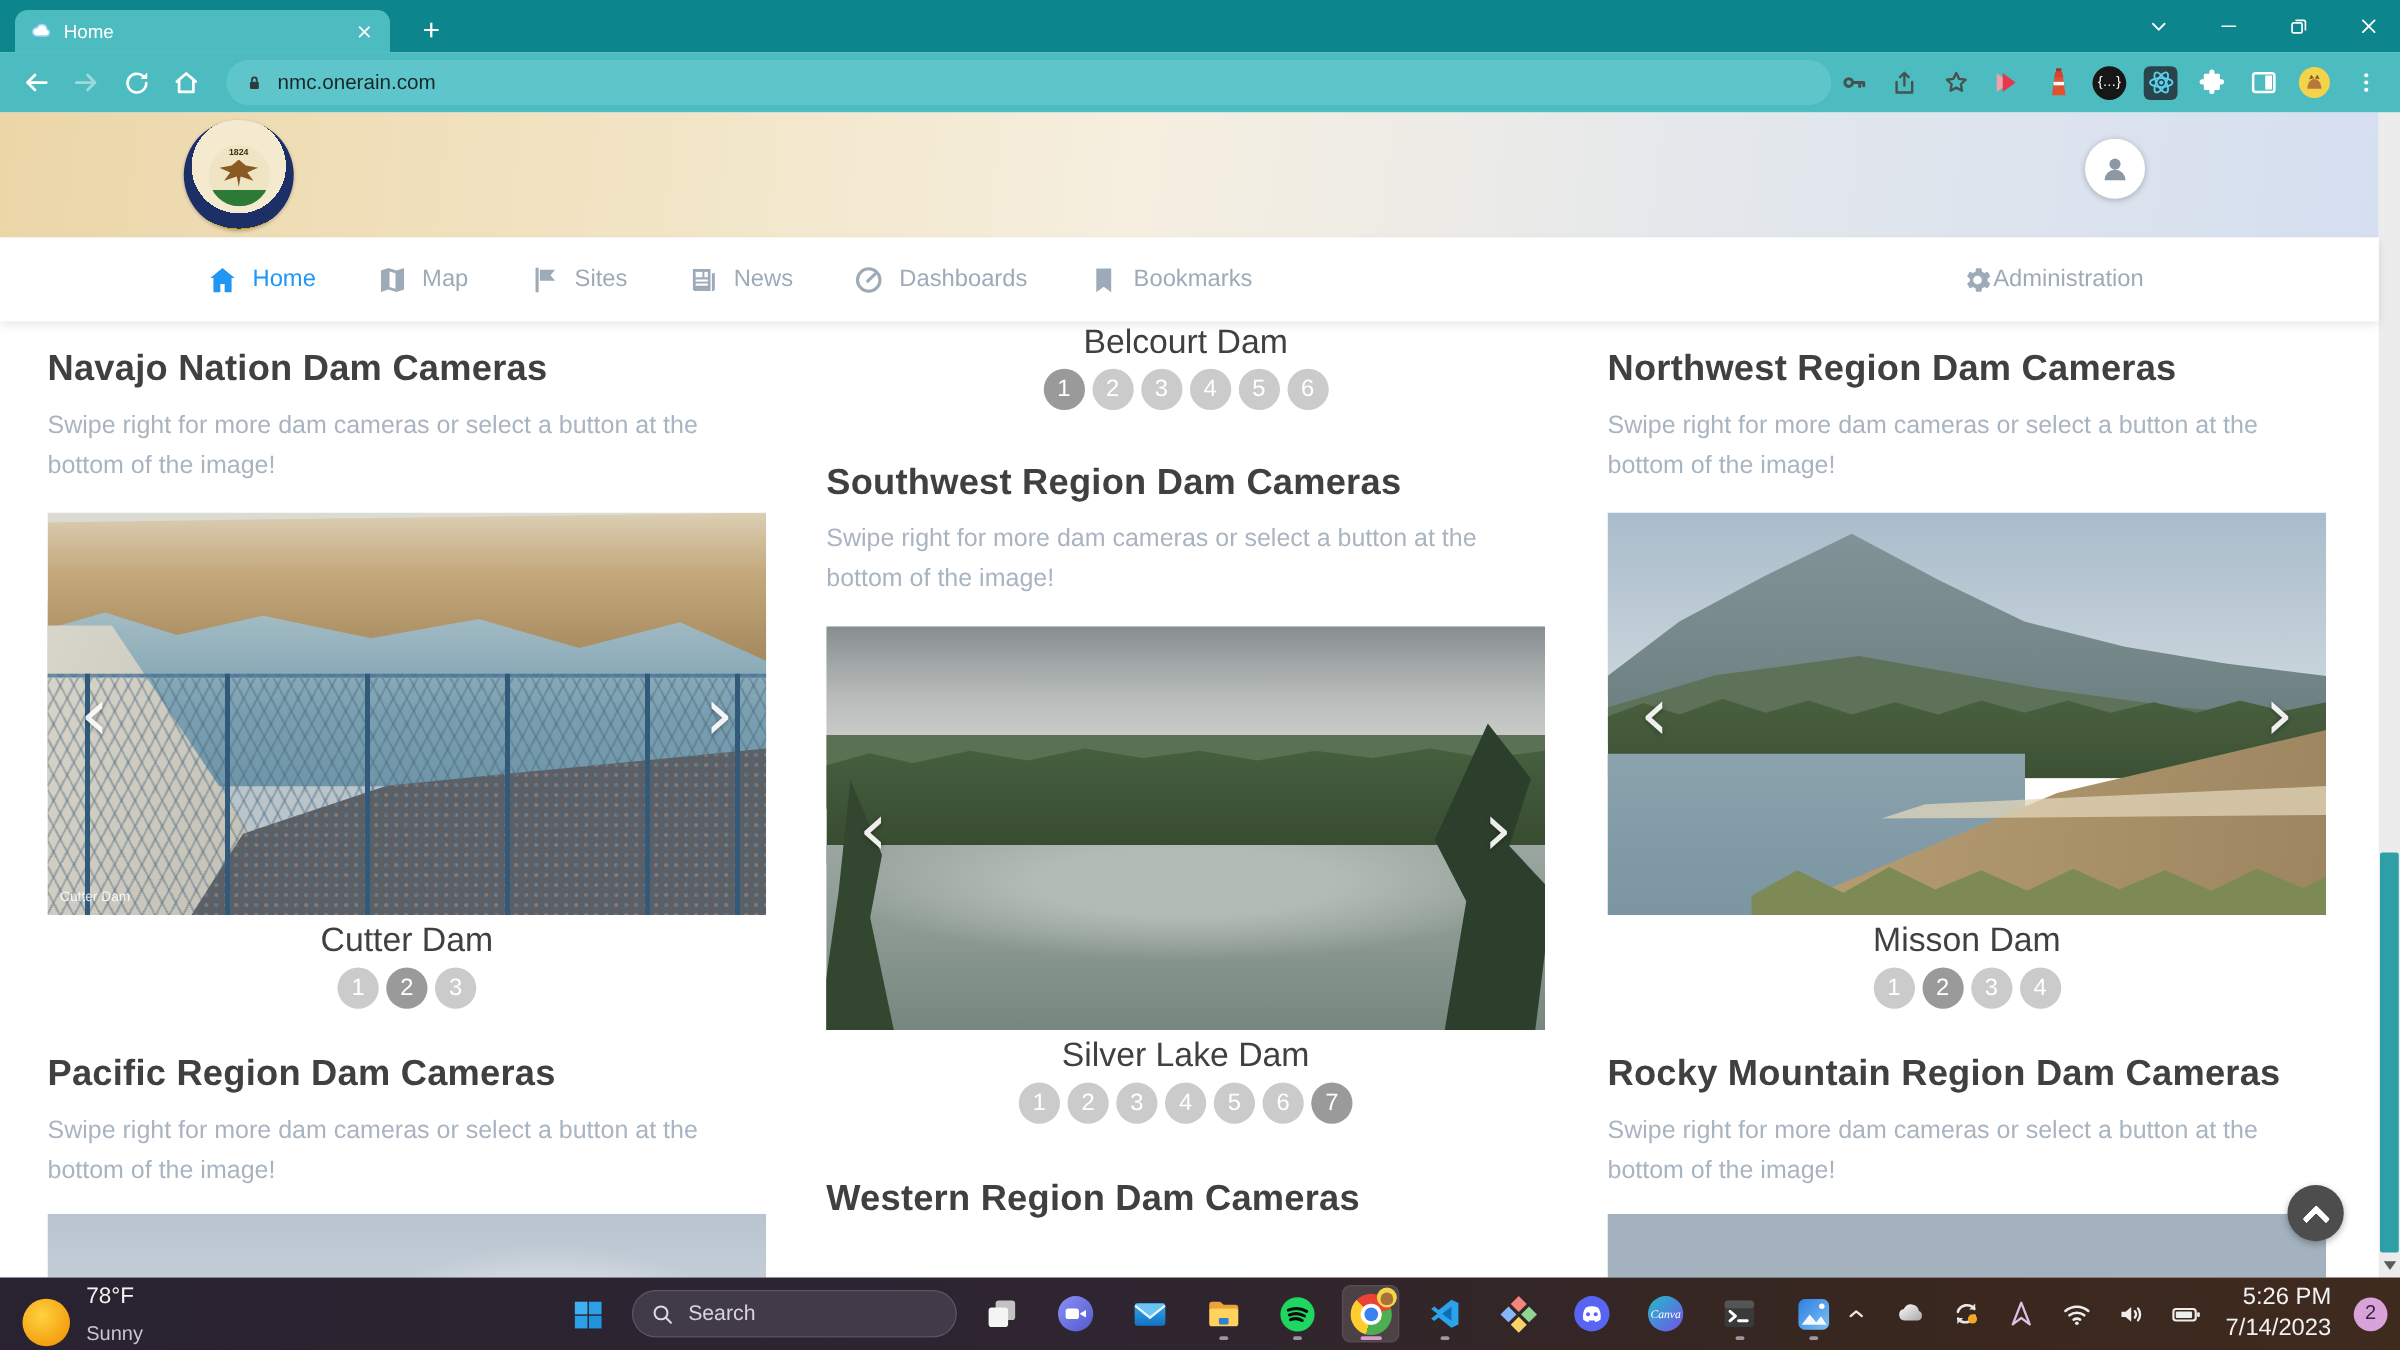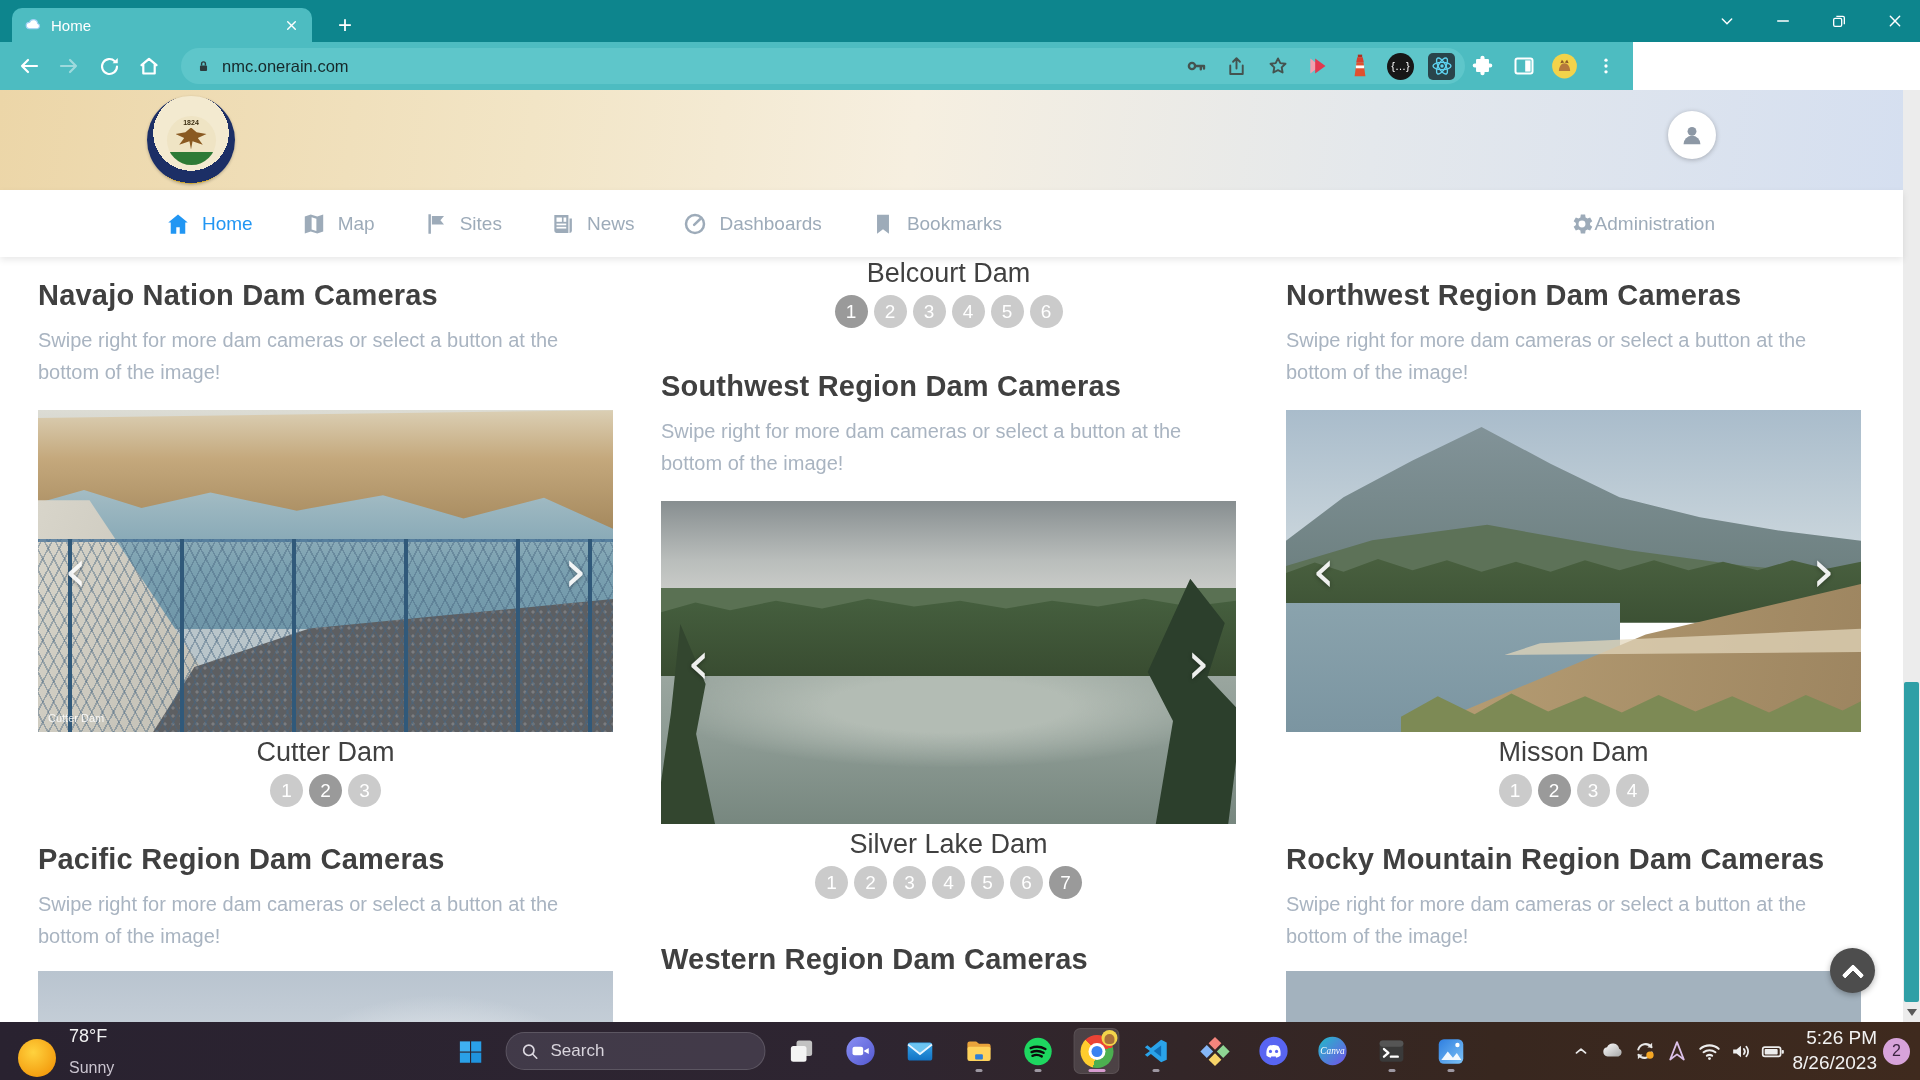--- a/index.html
+++ b/index.html
@@ -10,21 +10,21 @@
   .titlebar { position:absolute; top:0; left:0; width:1920px; height:42px; background:#0d858d; }
   .tab { position:absolute; left:12px; top:8px; width:300px; height:34px; background:#4dbcc1;
          border-radius:10px 10px 0 0; display:flex; align-items:center; padding:0 12px; }
   .tab-title { color:#fff; font-size:15px; margin-left:9px; flex:1; }
   .tab-close { color:#fff; width:18px; height:18px; display:flex; align-items:center; justify-content:center; }
   .newtab { position:absolute; left:330px; top:10px; color:#fff; font-size:24px; width:30px; height:30px;
             display:flex; align-items:center; justify-content:center; font-weight:300; }
   .wincontrols { position:absolute; right:10px; top:0; height:42px; display:flex; align-items:center; gap:26px; }
   .winbtn { width:30px; height:30px; display:flex; align-items:center; justify-content:center; }
 
-  .toolbar { position:absolute; top:42px; left:0; width:1633px; height:48px; background:#4dbcc1;
+  .toolbar { position:absolute; top:42px; left:0; width:1920px; height:48px; background:#4dbcc1;
              display:flex; align-items:center; }
   .navbtn { width:34px; height:34px; display:flex; align-items:center; justify-content:center; margin-left:6px; }
   .navbtn:first-child { margin-left:12px; }
   .omnibox { position:absolute; left:181px; top:6px; width:1284px; height:36px; background:#5ec6ca;
              border-radius:18px; display:flex; align-items:center; padding:0 14px; }
   .url { color:#16282a; font-size:16.5px; margin-left:10px; }
   .tb-right { position:absolute; right:14px; top:0; height:48px; display:flex; align-items:center; gap:14px; }
   .extic { width:27px; height:27px; display:flex; align-items:center; justify-content:center; }
 
   
@@ -150,21 +150,21 @@
   .searchbox { height:38px; width:260px; border-radius:19px; background:rgba(84,76,92,.55);
                border:1px solid rgba(255,255,255,.14); display:flex; align-items:center; padding:0 14px; gap:11px; cursor:pointer; }
   .searchtext { color:#d8d4dc; font-size:17px; }
   .chrome-ball { width:33px; height:33px; border-radius:50%;
     background:conic-gradient(from -45deg,#ea4335 0 120deg,#4caf50 0 240deg,#ffcd2e 0 360deg); position:relative; }
   .chrome-ball::before { content:""; position:absolute; inset:8px; background:#fff; border-radius:50%; }
   .chrome-ball::after  { content:""; position:absolute; inset:11px; background:#3b82f0; border-radius:50%; }
   .chrome-badge { position:absolute; top:2px; right:2px; width:16px; height:16px; border-radius:50%;
     background:#f3d44a; z-index:2; }
   .chrome-badge::after { content:""; position:absolute; inset:4px 3px 2px 3px; background:#a9703a; border-radius:50% 50% 40% 40%; }
-  .tray { position:absolute; right:10px; display:flex; align-items:center; gap:6px; height:100%; }
+  .tray { position:absolute; right:10px; display:flex; align-items:center; gap:18px; height:100%; }
   .trayic { width:26px; height:26px; display:flex; align-items:center; justify-content:center; cursor:pointer; }
   .clock { text-align:right; color:#f2f2f2; font-size:19px; line-height:1.3; cursor:pointer; }
   .badge { width:27px; height:27px; border-radius:50%; background:#d7a3da; color:#3a2340; font-size:16px;
            display:flex; align-items:center; justify-content:center; cursor:pointer; }
 </style>
 </head>
 <body>
 
 <div class="titlebar">
   <div class="tab">
@@ -671,17 +671,17 @@
     </span>
     <span class="trayic">
       <svg width="27" height="27" viewBox="0 0 24 24">
           <rect x="2.5" y="8" width="16.5" height="8.5" rx="2" fill="none" stroke="#ededed" stroke-width="1.6"></rect>
           <rect x="4.3" y="9.8" width="12" height="4.9" rx=".8" fill="#ededed"></rect>
           <rect x="20" y="10.5" width="2" height="3.5" rx=".8" fill="#ededed"></rect>
         </svg>
     </span>
     <div class="clock">
       <div>5:26 PM</div>
-      <div>8/26/2023</div>
+      <div>7/14/2023</div>
     </div>
     <div class="badge">2</div>
   </div>
 </div>
 
 </body></html>

